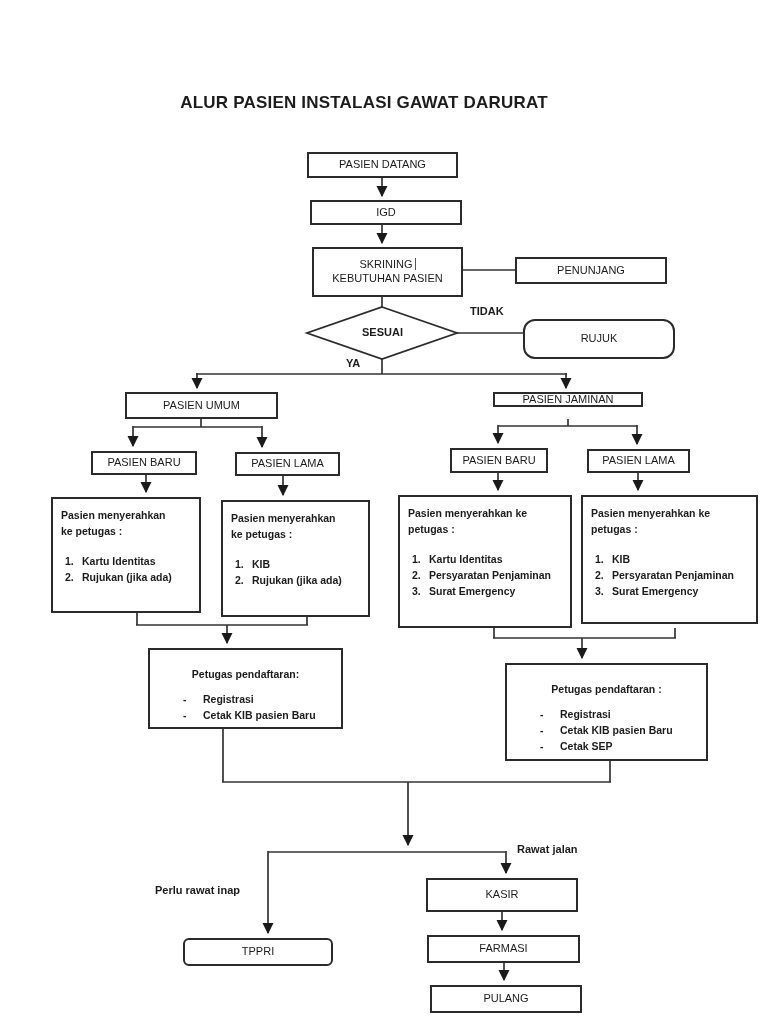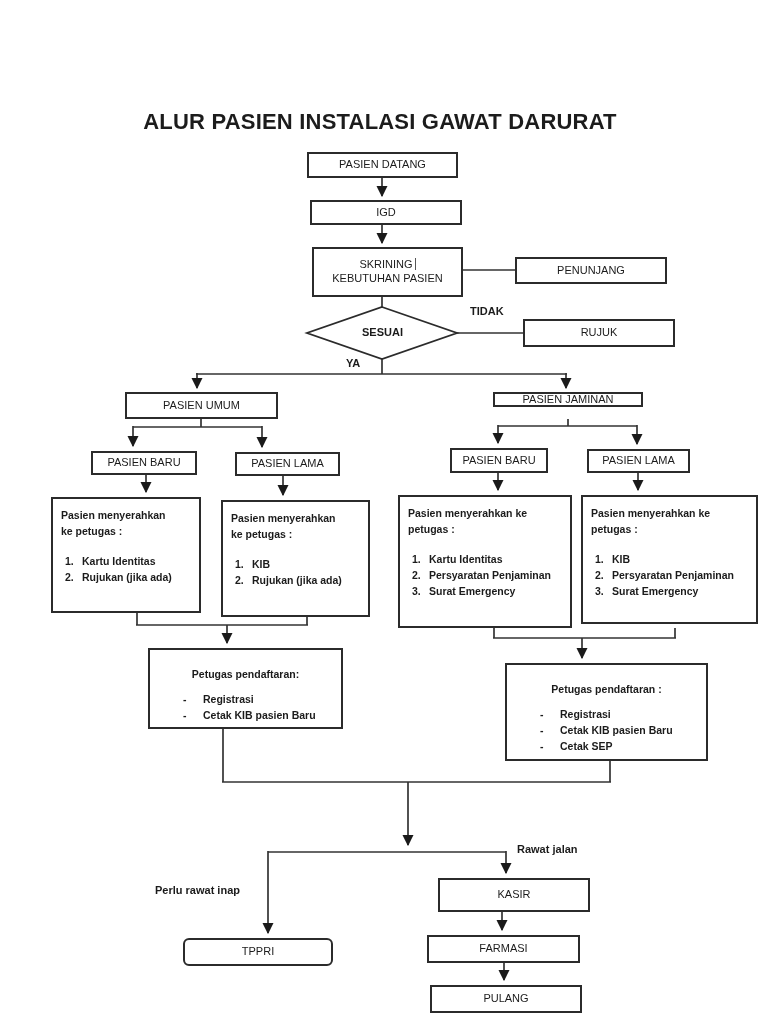--- a/index.html
+++ b/index.html
@@ -2,44 +2,44 @@
 <html><head>
 <meta charset="utf-8">
 <style>
   html,body{margin:0;padding:0;}
   body{
     width:768px;height:1024px;position:relative;background:#ffffff;
     font-family:"Liberation Sans", sans-serif;color:#1a1a1a;overflow:hidden;
   }
   .page{position:absolute;inset:0;}
   .title{
-    position:absolute;left:0;top:93px;width:728px;margin:16px;
-    text-align:center;font-size:22px;font-weight:bold;letter-spacing:.2px;color:#1c1c1c;
+    position:absolute;left:0;top:93px;width:728px;margin:0;
+    text-align:center;font-size:17px;font-weight:bold;letter-spacing:.2px;color:#1c1c1c;
   }
   svg.connectors{position:absolute;left:0;top:0;z-index:0;}
   
   .node{
     position:absolute;z-index:1;background:#ffffff;border:2px solid #2b2b2b;
     display:flex;align-items:center;justify-content:center;
     font-size:11px;font-weight:normal;text-align:center;line-height:1.25;
     box-sizing:border-box;color:#1b1b1b;
   }
   .b-datang{left:307px;top:152px;width:151px;height:26px;}
   .b-igd{left:310px;top:200px;width:152px;height:25px;}
   .b-skrining{left:312px;top:247px;width:151px;height:50px;flex-direction:column;}
   .b-penunjang{left:515px;top:257px;width:152px;height:27px;}
-  .b-rujuk{left:523px;top:319px;width:152px;height:28px;}
+  .b-rujuk{left:523px;top:319px;width:152px;height:40px;border-radius:12px;}
   .b-umum{left:125px;top:392px;width:153px;height:27px;}
   .b-jaminan{left:493px;top:392px;width:150px;height:15px;text-align:right;}
   .b-umum-baru{left:91px;top:451px;width:106px;height:24px;}
   .b-umum-lama{left:235px;top:452px;width:105px;height:24px;}
   .b-jam-baru{left:450px;top:448px;width:98px;height:25px;}
   .b-jam-lama{left:587px;top:449px;width:103px;height:24px;}
   .b-tppri{left:183px;top:938px;width:150px;height:28px;border-radius:6px;}
-  .b-kasir{left:438px;top:878px;width:152px;height:34px;}
+  .b-kasir{left:426px;top:878px;width:152px;height:34px;}
   .b-farmasi{left:427px;top:935px;width:153px;height:28px;}
   .b-pulang{left:430px;top:985px;width:152px;height:28px;}
   .caret{display:inline-block;width:1px;height:12px;background:#555;margin-left:2px;vertical-align:-2px;}
   
   .detail{
     position:absolute;z-index:1;background:#ffffff;border:2px solid #2b2b2b;box-sizing:border-box;
     font-size:10.5px;font-weight:bold;line-height:16px;padding:8px 6px 6px 8px;color:#1b1b1b;
   }
   .d1{left:51px;top:497px;width:150px;height:116px;}
   .d2{left:221px;top:500px;width:149px;height:117px;}

